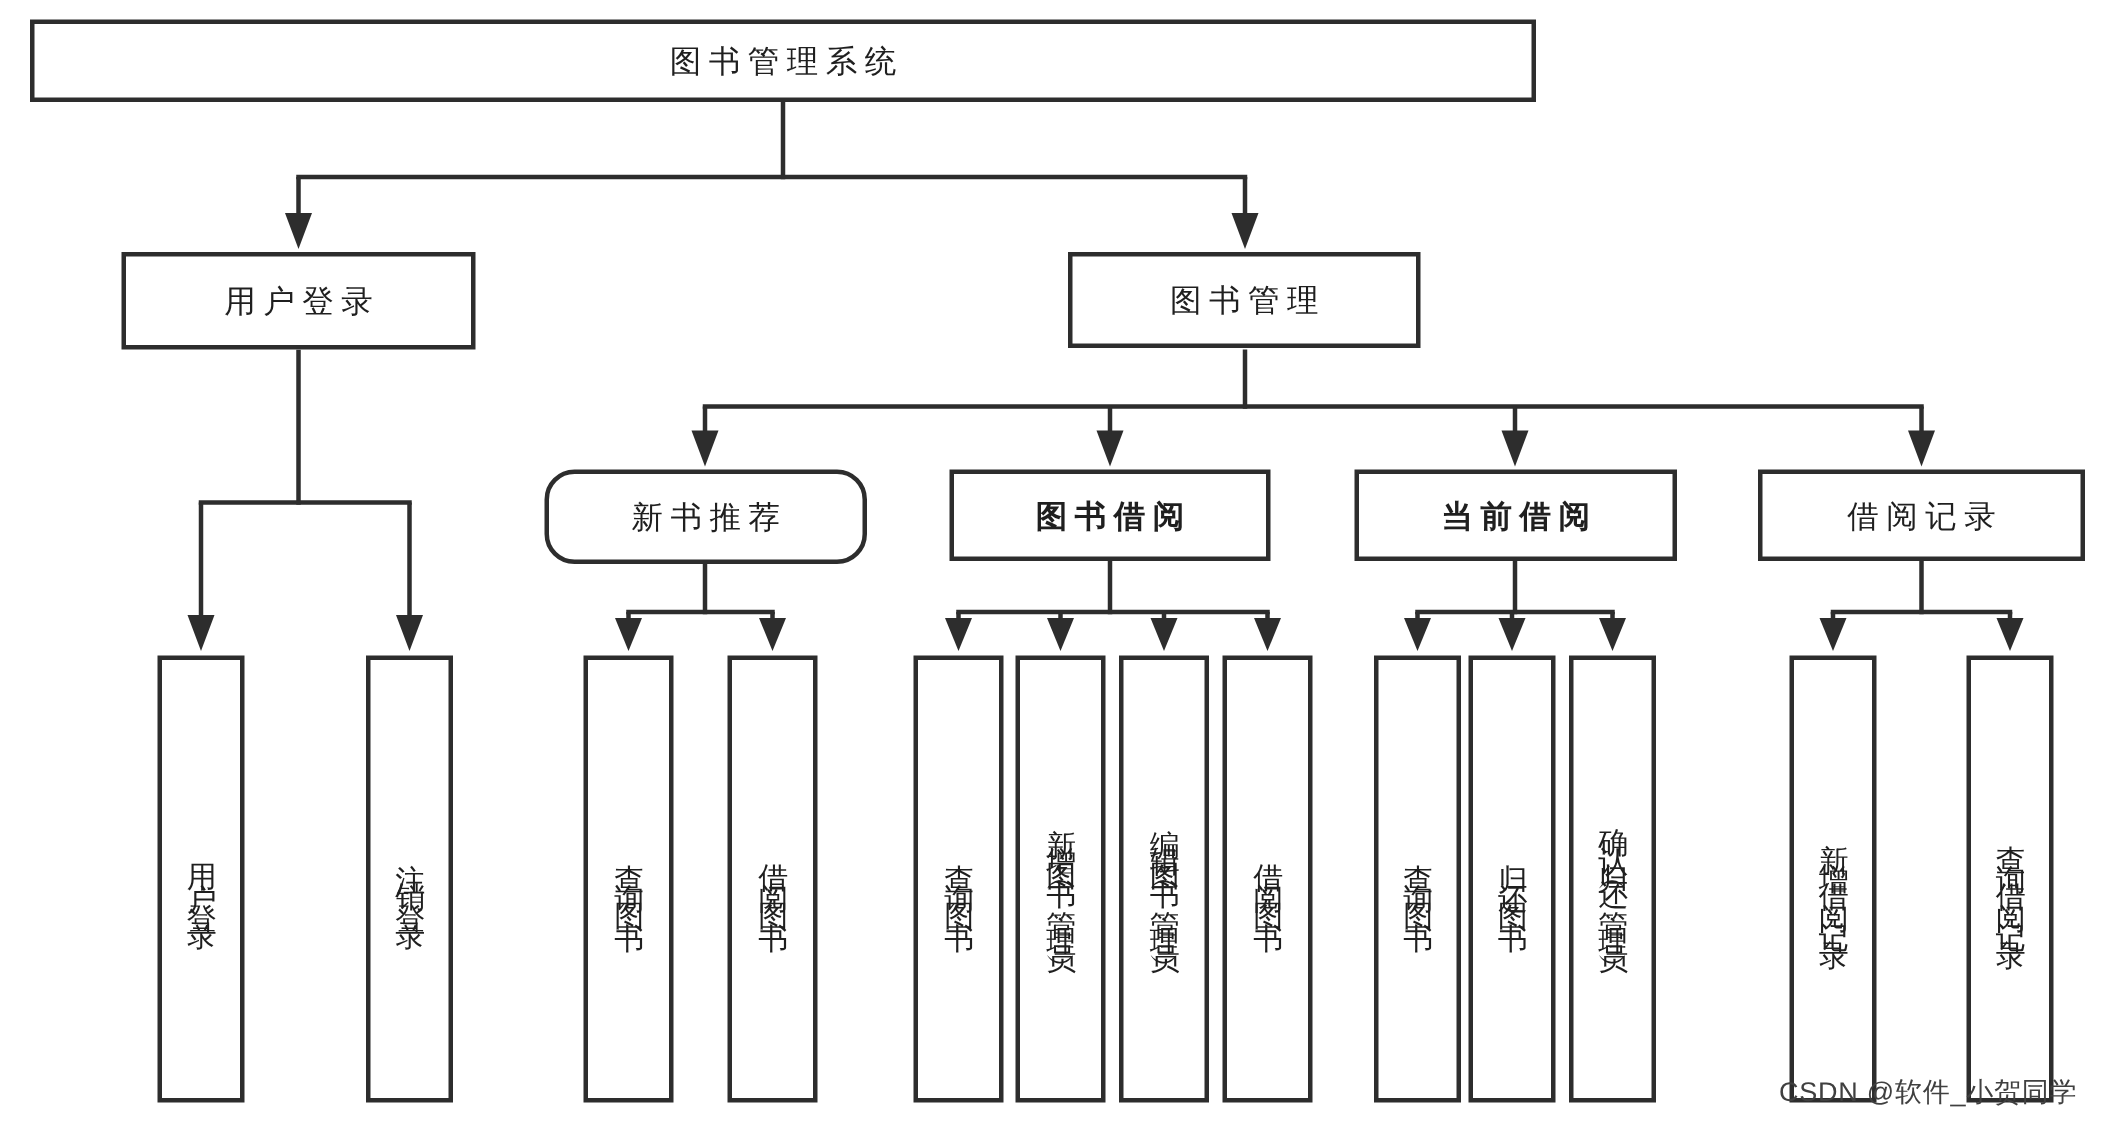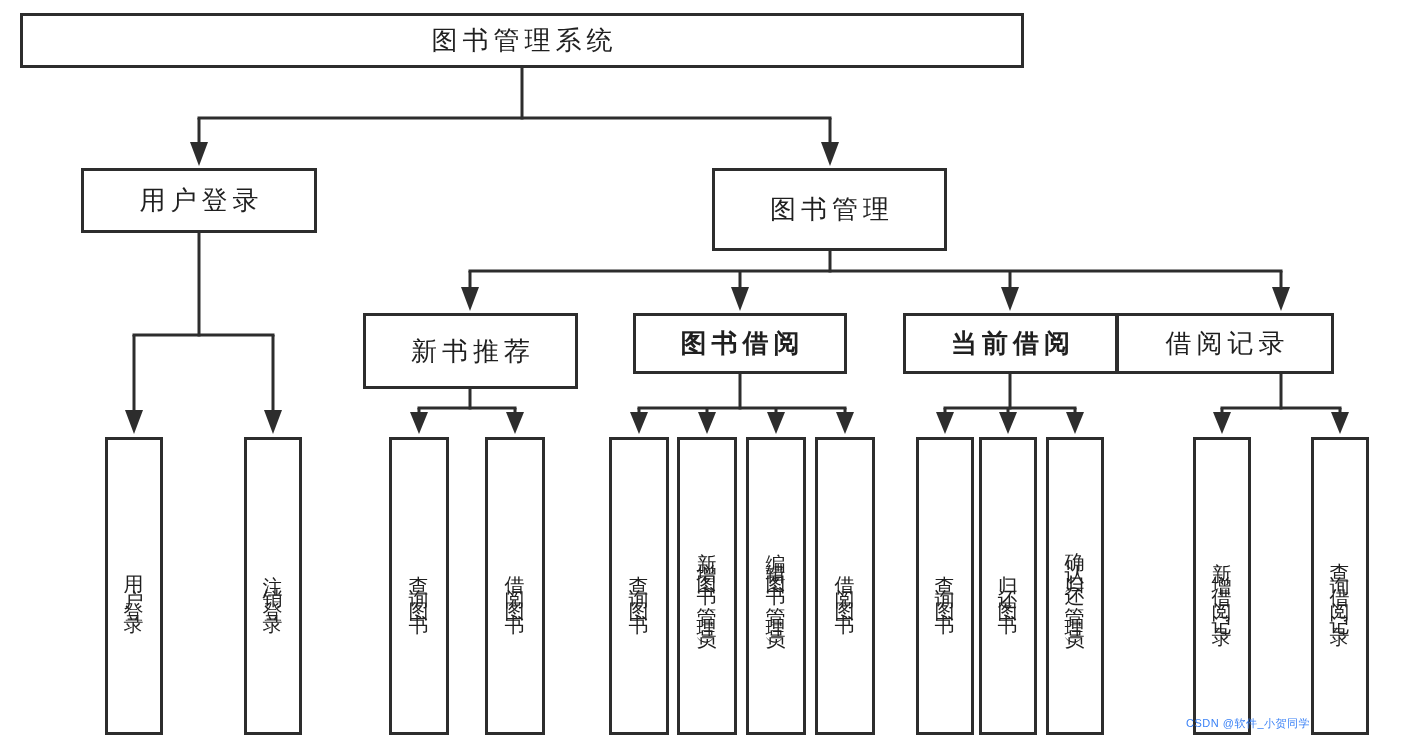--- a/index.html
+++ b/index.html
@@ -22,37 +22,37 @@
   .box {
     position: absolute;
     box-sizing: border-box;
     background: #ffffff;
     border: 3px solid #2d2d2d;
     display: flex;
     align-items: center;
     justify-content: center;
     text-align: center;
   }
-  .hnode { font-size: 26px; letter-spacing: 5px; }
+  .hnode { font-size: 21px; letter-spacing: 5px; }
   .hnode span { text-indent: 5px; white-space: nowrap; }
   .vnode { font-size: 20px; }
   .vnode span {
     writing-mode: vertical-lr;
     text-orientation: mixed;
     letter-spacing: 13px;
     line-height: 1.1;
   }
   .vnode.long span { letter-spacing: 11px; }
   .watermark {
     position: absolute;
     left: 1186px;
     top: 716px;
-    font-size: 11px;
+    font-size: 18px;
     letter-spacing: 0.5px;
-    color: #3b82f6;
+    color: #404040;
     white-space: nowrap;
   }
 </style>
 </head>
 <body>
 
 <div class="canvas">
 
   <svg class="wires" width="1405" height="747" viewBox="0 0 1405 747" stroke="#2d2d2d" stroke-width="3" fill="#2d2d2d">
 
@@ -116,34 +116,34 @@
     <polygon points="1331,412 1349,412 1340,434" stroke="none"></polygon>
   </svg>
 
   <div class="box hnode" style="left:20px; top:13px; width:1004px; height:55px;">
     <span>图书管理系统</span>
   </div>
 
   <div class="box hnode" style="left:81px; top:168px; width:236px; height:65px;">
     <span>用户登录</span>
   </div>
-  <div class="box hnode" style="left:712px; top:168px; width:235px; height:83px;">
+  <div class="box hnode" style="left:712px; top:168px; width:235px; height:64px;">
     <span>图书管理</span>
   </div>
 
-  <div class="box hnode" style="left:363px; top:313px; width:215px; height:76px;">
+  <div class="box hnode" style="left:363px; top:313px; width:215px; height:63px;border-radius:20px;">
     <span>新书推荐</span>
   </div>
   <div class="box hnode" style="left:633px; top:313px; width:214px; height:61px;font-weight:bold;">
     <span>图书借阅</span>
   </div>
   <div class="box hnode" style="left:903px; top:313px; width:215px; height:61px;font-weight:bold;">
     <span>当前借阅</span>
   </div>
-  <div class="box hnode" style="left:1116px; top:313px; width:218px; height:61px;">
+  <div class="box hnode" style="left:1172px; top:313px; width:218px; height:61px;">
     <span>借阅记录</span>
   </div>
 
   <div class="box vnode" style="left:105px; top:437px; width:58px; height:298px;">
     <span>用户登录</span>
   </div>
   <div class="box vnode" style="left:244px; top:437px; width:58px; height:298px;">
     <span>注销登录</span>
   </div>
 

